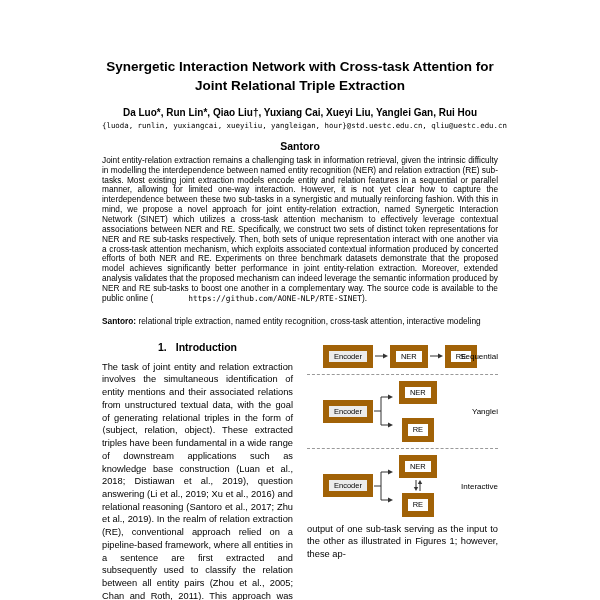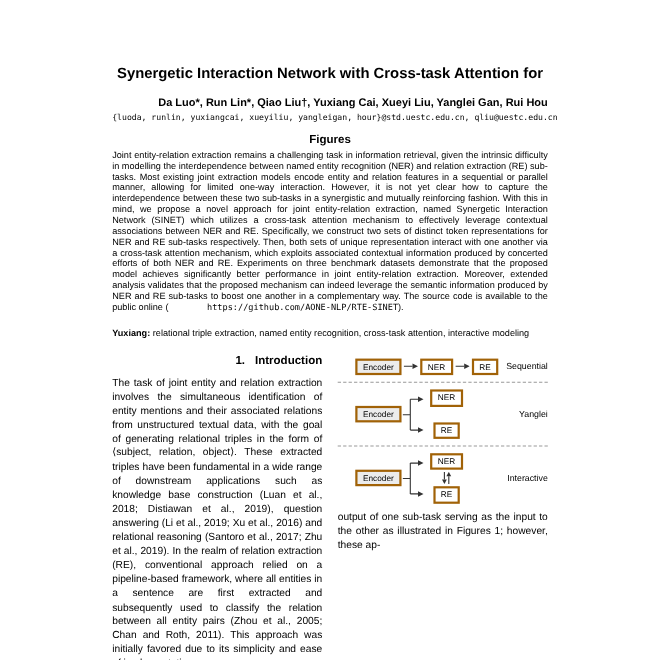--- a/index.html
+++ b/index.html
@@ -3,66 +3,67 @@
 <meta charset="utf-8">
 <style>
   * { margin:0; padding:0; box-sizing:border-box; }
   html,body { background:#ffffff; }
   .page {
     width:536px; height:600px; margin:0 auto; padding:58px 70px 0;
     overflow:hidden; background:#ffffff; color:#000;
     font-family:"Liberation Sans", sans-serif;
   }
   .title { text-align:center; font-weight:bold; font-size:13.5px; line-height:1.4; }
-  .authors { text-align:right; font-weight:bold; font-size:10px; margin-top:11px; }
+  .authors { text-align:center; font-weight:bold; font-size:10px; margin-top:11px; }
   .affiliation { text-align:center; font-size:9px; margin-top:3px; }
   .emails { text-align:center; font-family:"DejaVu Sans Mono", monospace; font-size:7.4px; margin-top:3px; white-space:nowrap; }
   .abs-head { text-align:center; font-weight:bold; font-size:10.5px; margin-top:10px; }
   .abs-text { font-size:8.3px; line-height:1.19; text-align:justify; margin-top:4px; }
   .link { font-family:"DejaVu Sans Mono", monospace; color:#000; text-decoration:none; font-size:7.8px;padding-left:35px; }
   .keywords { font-size:8.3px; margin-top:12px; }
   .kw-label { font-weight:bold; }
   .columns { display:flex; gap:14px; margin-top:13px; }
   .col { width:50%; }
-  .sec-head { text-align:right; font-size:10.5px; font-weight:bold; margin:2px 0 8px; }
+  .sec-head { text-align:center; font-size:10.5px; font-weight:bold; margin:2px 0 8px; }
   .sec-head .num { margin-right:9px; }
   .body-text { font-size:9.3px; line-height:1.37; text-align:justify; }
   figure { display:block; }
   .fig-panel { position:relative; display:flex; align-items:center; padding:6px 0 6px 16px; }
-  .fbox { display:inline-block; border:2px solid #a16207; background:#fff; font-size:7.5px; padding:1px 5px; line-height:1.25; }
+  .fbox { display:inline-block; border:6px solid #a16207; background:#fff; font-size:7.5px; padding:1px 5px; line-height:1.25; }
   .enc { background:#ececec; }
   .harrow { margin:0 2px; flex:none; }
   .fork { flex:none; margin:0 1px; }
   .stack { display:flex; flex-direction:column; align-items:center; }
   .stack.par { gap:14px; }
   .stack.inter { gap:2px; }
   .fig-type { position:absolute; right:0; top:50%; transform:translateY(-50%); font-size:8px; }
   .dashed { border-top:1px dashed #999; height:0; }
   .caption { font-size:8.8px; line-height:1.28; text-align:justify; margin-top:10px; }
   .cont { margin-top:0; }
 </style>
 </head>
 <body>
 
 <div class="page">
 
   <header>
     <div class="title">
       <div>Synergetic Interaction Network with Cross-task Attention for</div>
+      <div>Joint Relational Triple Extraction</div>
     </div>
     <div class="authors">Da Luo*, Run Lin*, Qiao Liu†, Yuxiang Cai, Xueyi Liu, Yanglei Gan, Rui Hou</div>
     <div class="emails">{luoda, runlin, yuxiangcai, xueyiliu, yangleigan, hour}@std.uestc.edu.cn, qliu@uestc.edu.cn</div>
   </header>
 
   <section>
-    <div class="abs-head">Figures</div>
+    <div class="abs-head">Santoro</div>
     <p class="abs-text"><span>Joint entity-relation extraction remains a challenging task in information retrieval, given the intrinsic difficulty in modelling the interdependence between named entity recognition (NER) and relation extraction (RE) sub-tasks. Most existing joint extraction models encode entity and relation features in a sequential or parallel manner, allowing for limited one-way interaction. However, it is not yet clear how to capture the interdependence between these two sub-tasks in a synergistic and mutually reinforcing fashion. With this in mind, we propose a novel approach for joint entity-relation extraction, named Synergetic Interaction Network (SINET) which utilizes a cross-task attention mechanism to effectively leverage contextual associations between NER and RE. Specifically, we construct two sets of distinct token representations for NER and RE sub-tasks respectively. Then, both sets of unique representation interact with one another via a cross-task attention mechanism, which exploits associated contextual information produced by concerted efforts of both NER and RE. Experiments on three benchmark datasets demonstrate that the proposed model achieves significantly better performance in joint entity-relation extraction. Moreover, extended analysis validates that the proposed mechanism can indeed leverage the semantic information produced by NER and RE sub-tasks to boost one another in a complementary way. The source code is available to the public online (</span><a href="#" class="link">https://github.com/AONE-NLP/RTE-SINET</a><span>).</span></p>
   </section>
 
-  <p class="keywords"><span class="kw-label">Yuxiang:</span><span> relational triple extraction, named entity recognition, cross-task attention, interactive modeling</span></p>
+  <p class="keywords"><span class="kw-label">Santoro:</span><span> relational triple extraction, named entity recognition, cross-task attention, interactive modeling</span></p>
 
   <div class="columns">
 
     <div class="col">
       <h2 class="sec-head">
         <span class="num">1.</span><span>Introduction</span>
       </h2>
       <p class="body-text">The task of joint entity and relation extraction involves the simultaneous identification of entity mentions and their associated relations from unstructured textual data, with the goal of generating relational triples in the form of ⟨subject, relation, object⟩. These extracted triples have been fundamental in a wide range of downstream applications such as knowledge base construction (Luan et al., 2018; Distiawan et al., 2019), question answering (Li et al., 2019; Xu et al., 2016) and relational reasoning (Santoro et al., 2017; Zhu et al., 2019). In the realm of relation extraction (RE), conventional approach relied on a pipeline-based framework, where all entities in a sentence are first extracted and subsequently used to classify the relation between all entity pairs (Zhou et al., 2005; Chan and Roth, 2011). This approach was initially favored due to its simplicity and ease of implementation</p>
     </div>
 

